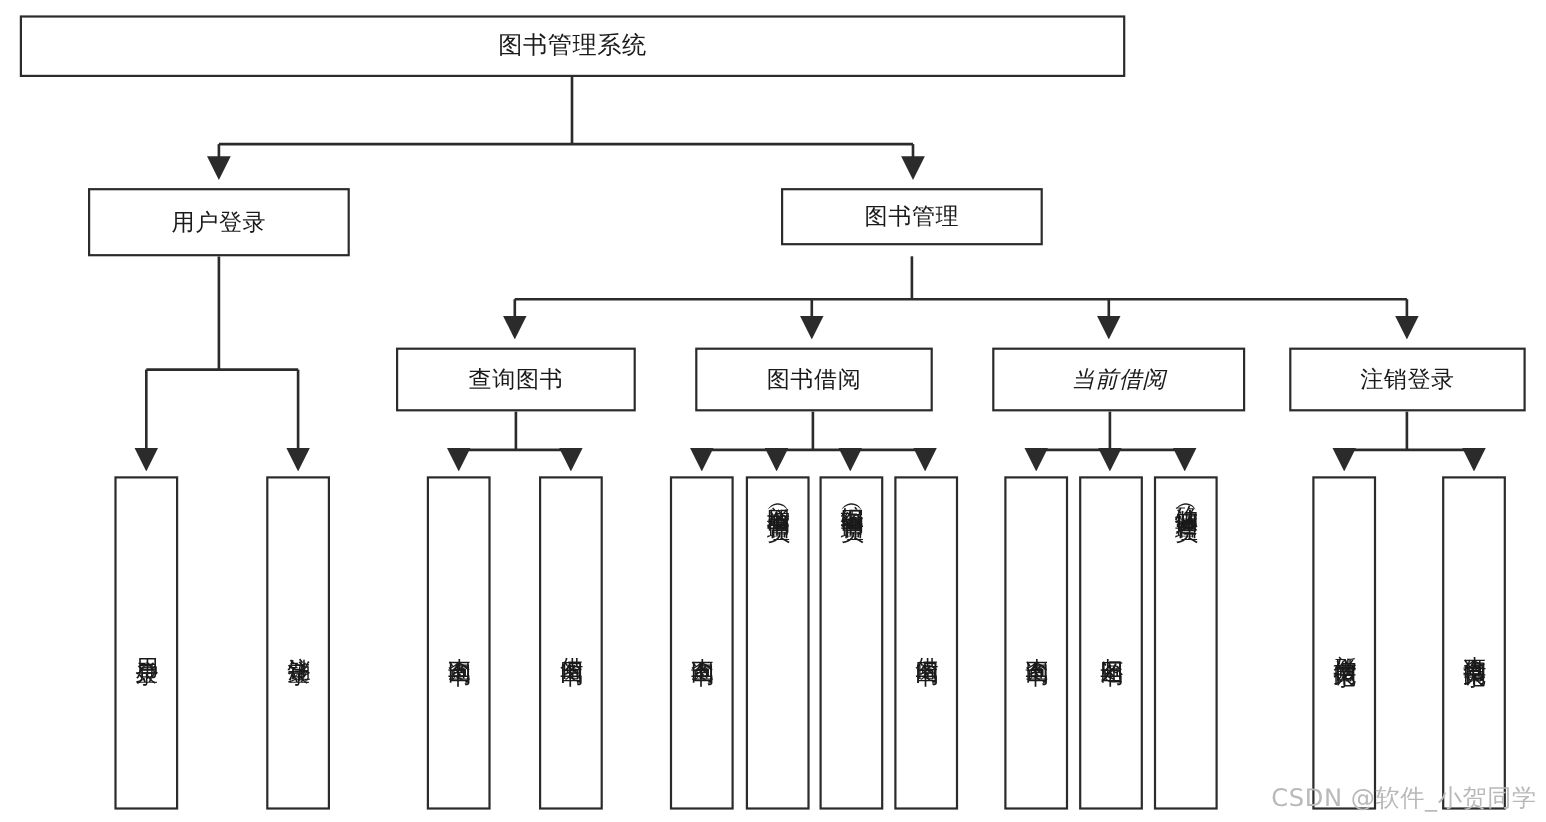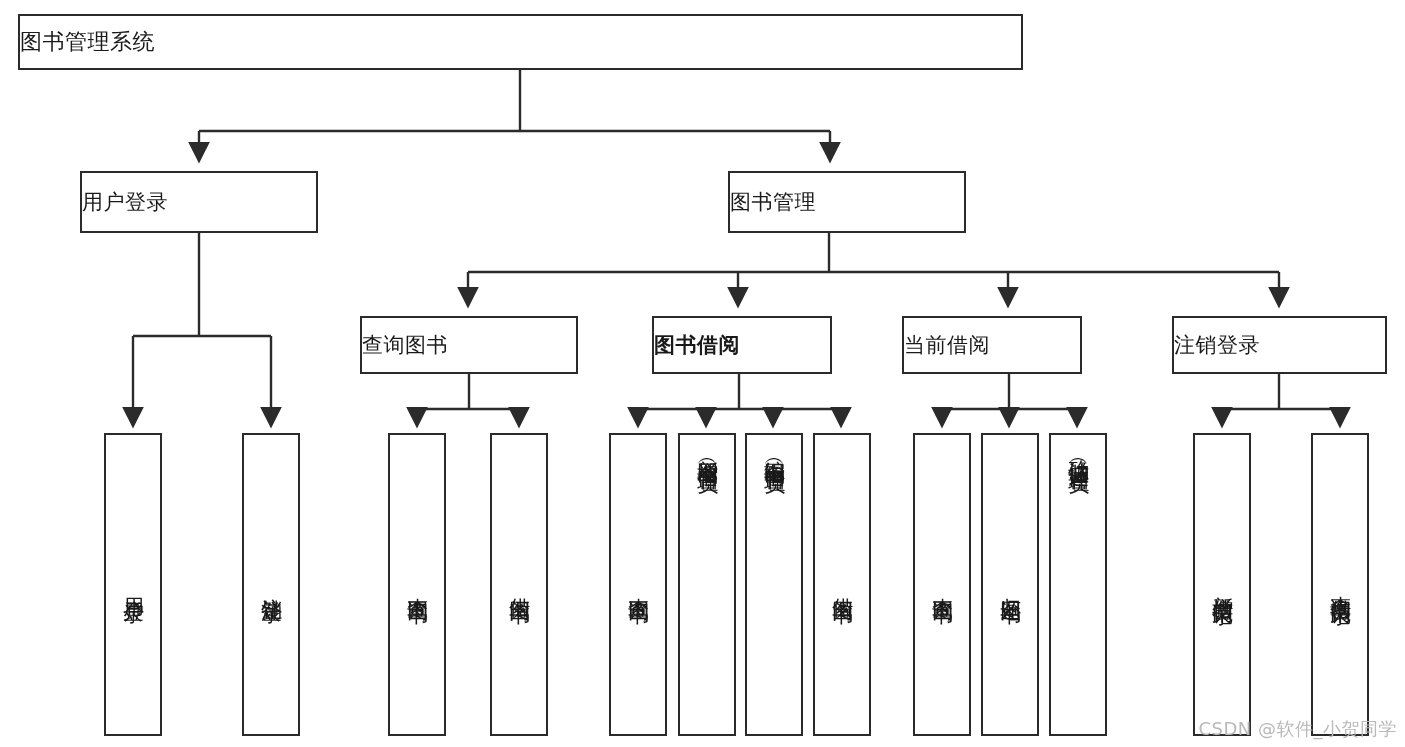--- a/index.html
+++ b/index.html
@@ -23,20 +23,21 @@
     height: 747px;
     pointer-events: none;
   }
   .node {
     position: absolute;
     box-sizing: border-box;
     border: 2px solid #2b2b2b;
     background: #ffffff;
     display: flex;
     align-items: center;
+    justify-content: center;
     color: #1a1a1a;
   }
   .node .label {
     display: block;
     text-align: center;
     line-height: 1.05;
     letter-spacing: 0.5px;
   }
   
   .node.horiz .label {
@@ -57,21 +58,21 @@
     line-height: 1.12;
     letter-spacing: 2px;
     white-space: nowrap;
   }
   
   .node.vert.mid { padding-top: 0; align-items: center; }
   .watermark {
     position: absolute;
     right: 8px;
     bottom: 6px;
-    font-size: 18px;
+    font-size: 22px;
     color: #b9b9b9;
     white-space: nowrap;
     letter-spacing: 0.5px;
   }
 </style>
 </head>
 <body>
 
 <div id="canvas">
 
@@ -125,31 +126,31 @@
     </g>
   </svg>
 
   <div class="node horiz root" style="left:18px; top:14px; width:1005px; height:56px;">
     <span class="label">图书管理系统</span>
   </div>
 
   <div class="node horiz" style="left:80px; top:171px; width:238px; height:62px;">
     <span class="label">用户登录</span>
   </div>
-  <div class="node horiz" style="left:728px; top:171px; width:238px; height:62px;">
+  <div class="node horiz" style="left:710px; top:171px; width:238px; height:52px;">
     <span class="label">图书管理</span>
   </div>
 
   <div class="node horiz" style="left:360px; top:316px; width:218px; height:58px;">
     <span class="label">查询图书</span>
   </div>
-  <div class="node horiz" style="left:652px; top:316px; width:180px; height:58px;font-weight:bold;">
+  <div class="node horiz" style="left:632px; top:316px; width:216px; height:58px;">
     <span class="label">图书借阅</span>
   </div>
-  <div class="node horiz" style="left:902px; top:316px; width:180px; height:58px;">
+  <div class="node horiz" style="left:902px; top:316px; width:230px; height:58px;font-style:italic;">
     <span class="label">当前借阅</span>
   </div>
   <div class="node horiz" style="left:1172px; top:316px; width:215px; height:58px;">
     <span class="label">注销登录</span>
   </div>
 
   <div class="node vert mid" style="left:104px; top:433px; width:58px; height:303px;">
     <span class="label">用户登录</span>
   </div>
   <div class="node vert mid" style="left:242px; top:433px; width:58px; height:303px;">

